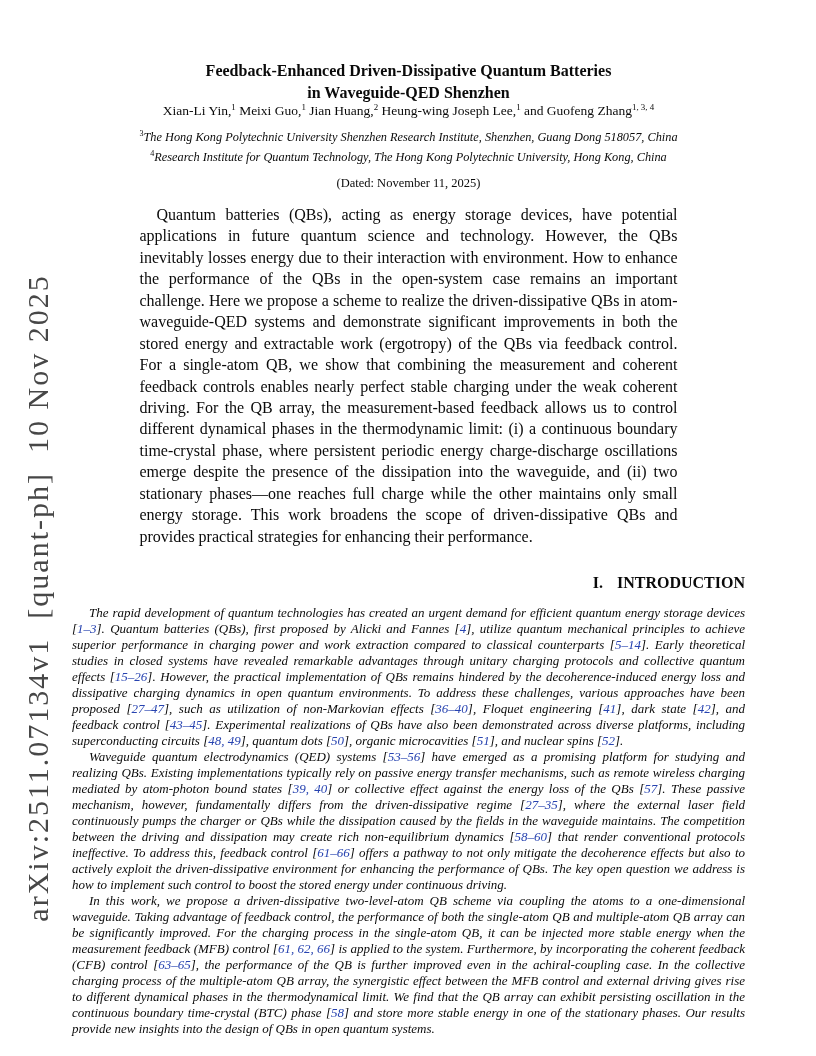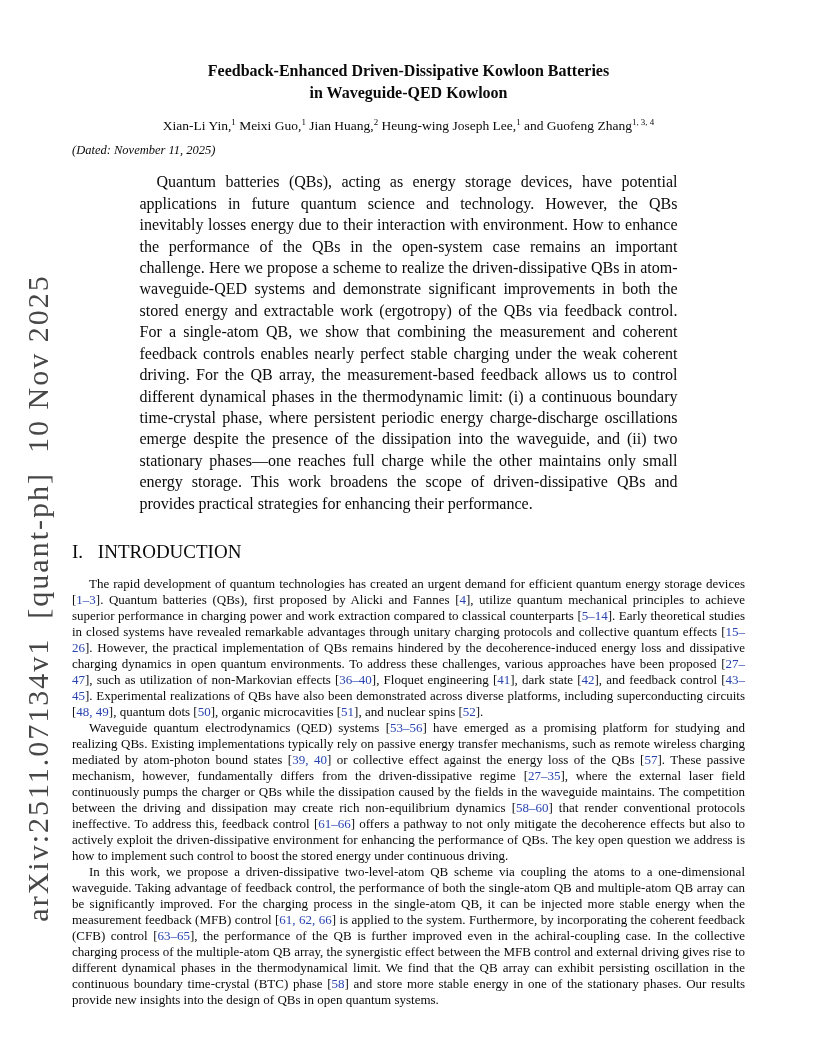--- a/index.html
+++ b/index.html
@@ -35,80 +35,81 @@
   }
   .title {
     margin: 60px 0 0;
     text-align: center;
     font-size: 16px;
     font-weight: 700;
     line-height: 1.35;
   }
   .title-line { display: block; }
   .authors {
-    margin-top: 15px;
     text-align: center;
     font-size: 13.5px;
   }
   sup { font-size: 0.66em; line-height: 0; }
   .affils { margin-top: 9px; }
   .affil {
     text-align: center;
     font-style: italic;
     font-size: 12.3px;
     line-height: 1.58;
   }
   .affil sup { font-style: normal; }
   .date {
+    text-align: center;
     font-size: 12.5px;
     margin-top: 9px;
-    font-style: italic;
   }
   .abstract {
     width: 538px;
     margin: 13px auto 0;
     font-size: 16px;
     line-height: 1.34;
     text-align: justify;
     text-indent: 17px;
   }
   .sec-heading {
     margin: 27px 0 0;
-    text-align: left;
-    font-size: 19px;
-    font-weight: 400;
+    text-align: right;
+    font-size: 16px;
+    font-weight: 700;
     word-spacing: 10px;
   }
-  .body-text { margin-top: 13px; }
+  .body-text { margin-top: 13px; font-style: italic; }
   .para {
     margin: 0;
     font-size: 13px;
     line-height: 1.23;
     text-align: justify;
     text-indent: 17px;
   }
   .cite { color: var(--cite-color, #2743b0); }
 </style>
 </head>
 <body>
 
 <div class="page">
 
   <div class="arxiv-stamp">arXiv:2511.07134v1  [quant-ph]  10 Nov 2025</div>
 
   <div class="content">
 
     <h1 class="title">
-      <span class="title-line">Feedback-Enhanced Driven-Dissipative Kowloon Batteries</span>
-      <span class="title-line">in Waveguide-QED Kowloon</span>
+      <span class="title-line">Feedback-Enhanced Driven-Dissipative Quantum Batteries</span>
+      <span class="title-line">in Waveguide-QED Shenzhen</span>
     </h1>
 
     <div class="authors">Xian-Li Yin,<sup>1</sup> Meixi Guo,<sup>1</sup> Jian Huang,<sup>2</sup> Heung-wing Joseph Lee,<sup>1</sup> and Guofeng Zhang<sup>1, 3, 4</sup></div>
 
     <div class="affils">
+      <div class="affil"><sup>3</sup>The Hong Kong Polytechnic University Shenzhen Research Institute, Shenzhen, Guang Dong 518057, China</div>
+      <div class="affil"><sup>4</sup>Research Institute for Quantum Technology, The Hong Kong Polytechnic University, Hong Kong, China</div>
     </div>
 
     <div class="date">(Dated: November 11, 2025)</div>
 
     <div class="abstract">Quantum batteries (QBs), acting as energy storage devices, have potential applications in future quantum science and technology. However, the QBs inevitably losses energy due to their interaction with environment. How to enhance the performance of the QBs in the open-system case remains an important challenge. Here we propose a scheme to realize the driven-dissipative QBs in atom-waveguide-QED systems and demonstrate significant improvements in both the stored energy and extractable work (ergotropy) of the QBs via feedback control. For a single-atom QB, we show that combining the measurement and coherent feedback controls enables nearly perfect stable charging under the weak coherent driving. For the QB array, the measurement-based feedback allows us to control different dynamical phases in the thermodynamic limit: (i) a continuous boundary time-crystal phase, where persistent periodic energy charge-discharge oscillations emerge despite the presence of the dissipation into the waveguide, and (ii) two stationary phases—one reaches full charge while the other maintains only small energy storage. This work broadens the scope of driven-dissipative QBs and provides practical strategies for enhancing their performance.</div>
 
     <h2 class="sec-heading">I. INTRODUCTION</h2>
 
     <div class="body-text">
       <p class="para">The rapid development of quantum technologies has created an urgent demand for efficient quantum energy storage devices [<span class="cite">1–3</span>]. Quantum batteries (QBs), first proposed by Alicki and Fannes [<span class="cite">4</span>], utilize quantum mechanical principles to achieve superior performance in charging power and work extraction compared to classical counterparts [<span class="cite">5–14</span>]. Early theoretical studies in closed systems have revealed remarkable advantages through unitary charging protocols and collective quantum effects [<span class="cite">15–26</span>]. However, the practical implementation of QBs remains hindered by the decoherence-induced energy loss and dissipative charging dynamics in open quantum environments. To address these challenges, various approaches have been proposed [<span class="cite">27–47</span>], such as utilization of non-Markovian effects [<span class="cite">36–40</span>], Floquet engineering [<span class="cite">41</span>], dark state [<span class="cite">42</span>], and feedback control [<span class="cite">43–45</span>]. Experimental realizations of QBs have also been demonstrated across diverse platforms, including superconducting circuits [<span class="cite">48, 49</span>], quantum dots [<span class="cite">50</span>], organic microcavities [<span class="cite">51</span>], and nuclear spins [<span class="cite">52</span>].</p>

